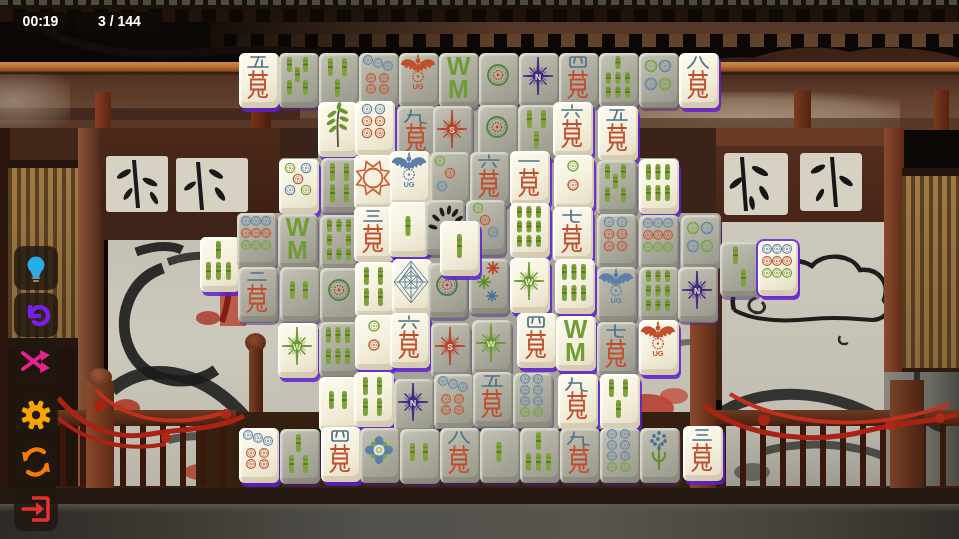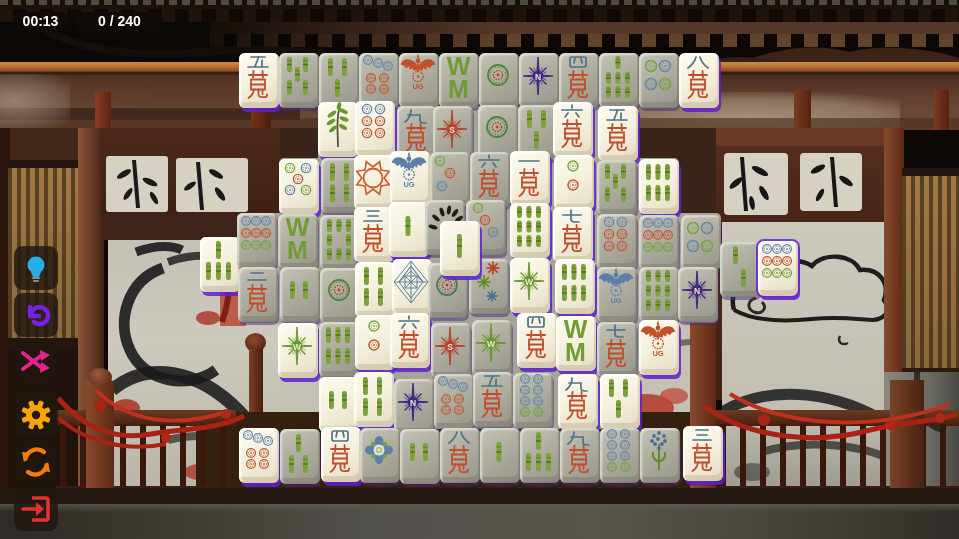--- a/index.html
+++ b/index.html
@@ -1874,23 +1874,23 @@
         <line x1="23.5" y1="18" x2="24" y2="24.5"></line>
         <path d="M12 26.5 h14 v10 h-14 z"></path>
         <line x1="12" y1="31.5" x2="26" y2="31.5"></line>
         <path d="M15 36.5 c-0.5 3.5 -2.5 6.5 -5.5 8.5"></path>
         <path d="M19.5 36.5 v4.5 c0 2.2 1.4 3.2 3.6 3.2 h2.2 c1.8 0 2.8 -1 2.8 -2.8"></path>
         <line x1="23.5" y1="36.5" x2="23.5" y2="41"></line>
       </g>
     </svg>
   </div>
 
-<div class="lbl" style="left:14px;width:53px;">00:13</div>
-
-<div class="lbl" style="left:76px;width:87px;">0 / 240</div>
+<div class="lbl" style="left:14px;width:53px;">00:19</div>
+
+<div class="lbl" style="left:76px;width:87px;">3 / 144</div>
 
 <div class="btn" style="top:246px;"><svg width="44" height="44">
       <circle cx="22" cy="19" r="8.5" fill="#27aee8"></circle>
       <path d="M17 26 h10 l-2 5 h-6 Z" fill="#27aee8"></path>
       <rect x="18" y="31" width="8" height="2" rx="1" fill="#8a8a8a"></rect>
       <rect x="19" y="34" width="6" height="2" rx="1" fill="#8a8a8a"></rect>
     </svg></div>
 
 <div class="btn" style="top:293px;"><svg width="44" height="44" viewBox="0 0 44 44">
       <path d="M16 14 v9 h9" fill="none" stroke="#7a1fe8" stroke-width="4.5" stroke-linecap="round" stroke-linejoin="round"></path>

